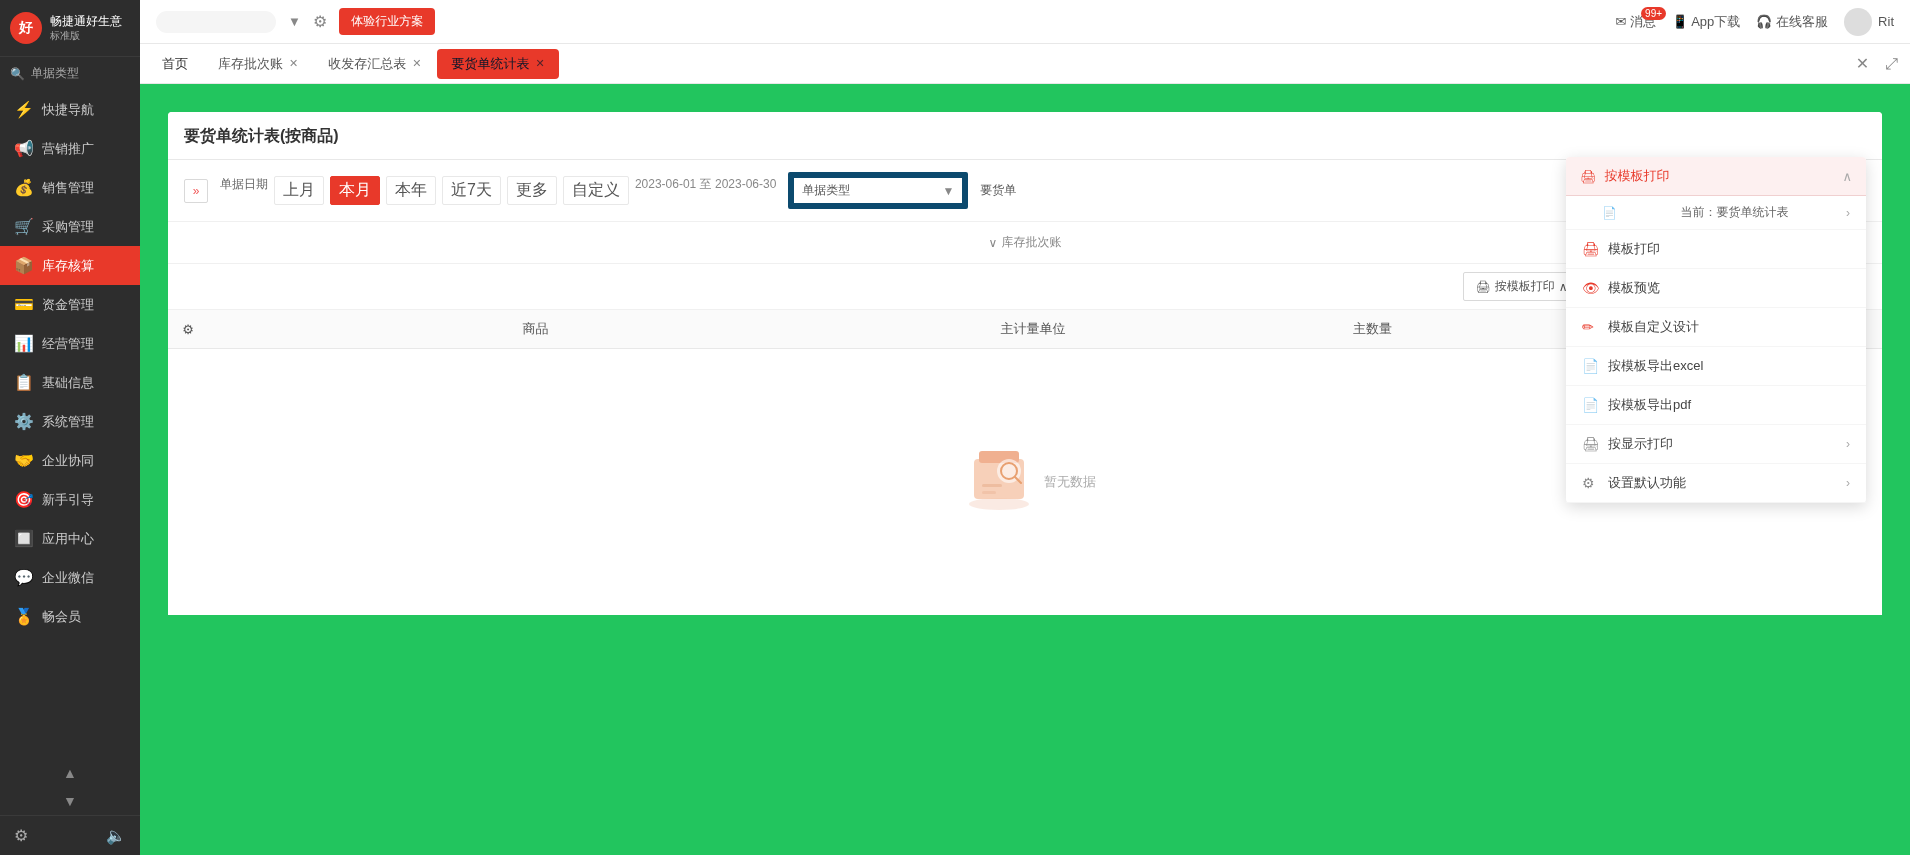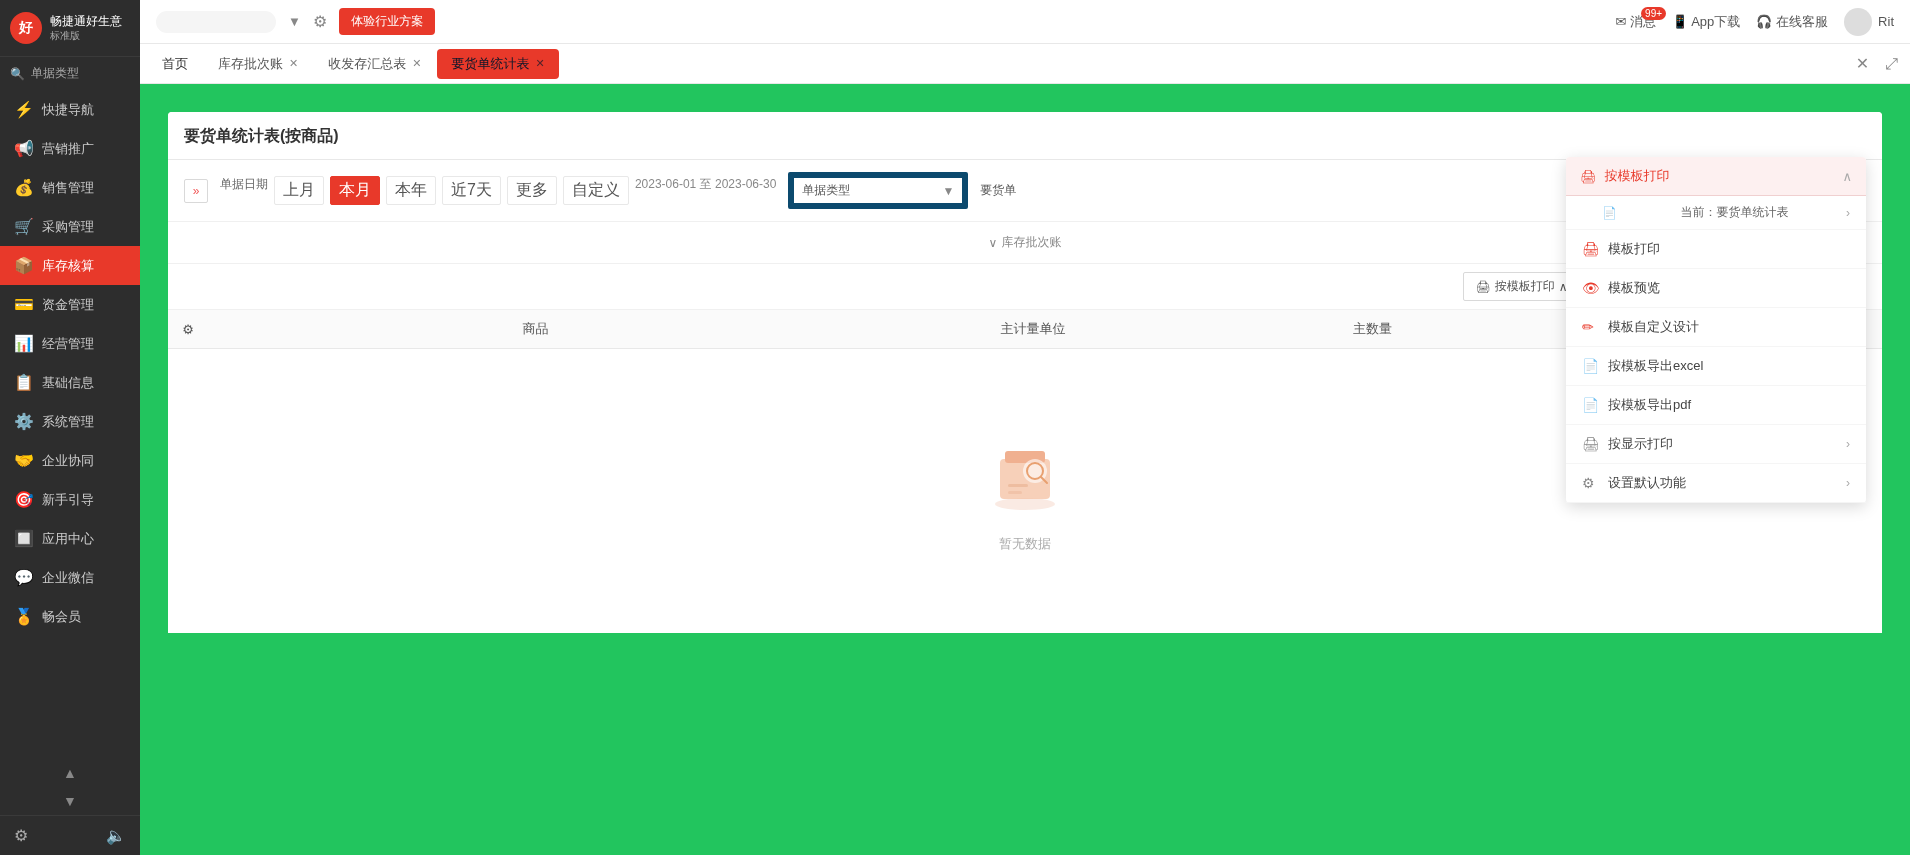--- a/index.html
+++ b/index.html
@@ -165,21 +165,21 @@
     }
     .th {
       font-size: 13px; color: #555; font-weight: 500;
       padding: 0 12px; text-align: center; flex: 1;
     }
     .th-settings { flex: 0 0 40px; text-align: center; cursor: pointer; }
     .th-goods { flex: 2; text-align: center; }
 
     
     .empty-state {
-      display: flex; flex-direction: column; align-items: center;
+      display: flex; flex-direction: row; align-items: center;
       justify-content: center; padding: 80px 0; background: #fff;
     }
     .empty-icon {
       width: 90px; height: 90px; margin-bottom: 16px;
       position: relative;
     }
     .empty-text { color: #aaa; font-size: 13px; }
 
     
     .page-action-bar {

